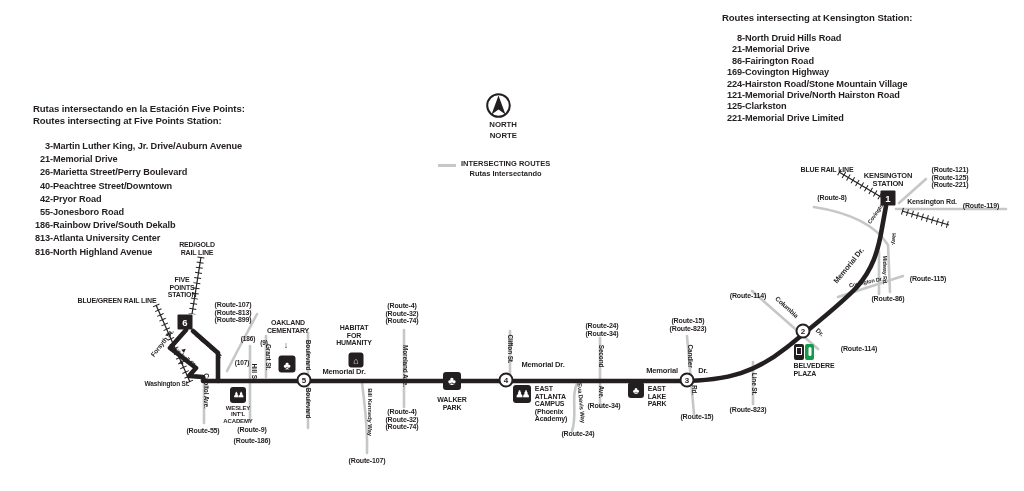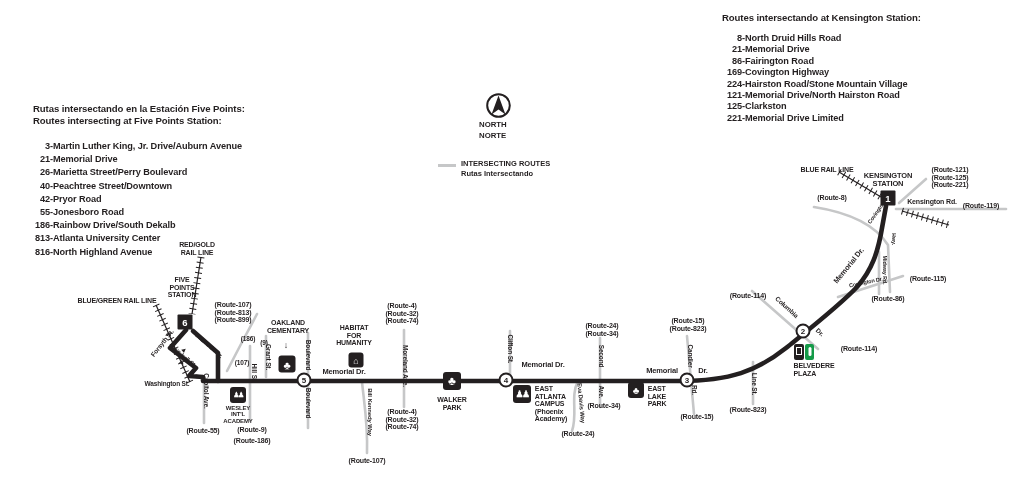--- a/index.html
+++ b/index.html
@@ -13,26 +13,26 @@
   
   .route-block{position:absolute;font-weight:bold;z-index:5;}
   .rb-title{font-size:9.6px;line-height:12px;letter-spacing:-0.1px;}
   .rb-rows{margin-top:13px;}
   #kn .rb-rows{margin-top:9px;}
   .rb-row{display:flex;font-size:9.2px;line-height:13.2px;letter-spacing:-0.1px;}
   #kn .rb-row{line-height:11.4px;}
   .rb-row .num{width:17px;text-align:right;flex:none;}
   #kn .rb-row .num{width:20px;}
   
-  #compass{position:absolute;left:479px;top:92px;width:38px;text-align:left;z-index:5;}
+  #compass{position:absolute;left:479px;top:92px;width:38px;text-align:right;z-index:5;}
   #compass .cline{font-weight:bold;font-size:7.8px;line-height:11px;}
   
   #legend{position:absolute;left:438px;top:159px;display:flex;z-index:5;}
   #legend .swatch{width:18px;height:3px;background:var(--gray);margin-top:5px;flex:none;}
-  #legend .ltext{margin-left:5px;font-weight:bold;font-size:7.5px;line-height:9.5px;}
+  #legend .ltext{margin-left:5px;font-weight:bold;font-size:7.5px;line-height:9.5px;text-align:center;}
   
   .tp{position:absolute;width:11px;height:11px;background:#fff;border:2px solid var(--ink);
       border-radius:50%;z-index:6;transform:translate(-50%,-50%);
       font-weight:bold;font-size:8px;line-height:11px;text-align:center;}
   .stbox{position:absolute;width:15px;height:15px;background:var(--ink);color:#fff;z-index:7;
       transform:translate(-50%,-50%);font-weight:bold;font-size:9.5px;line-height:15px;
       text-align:center;border-radius:1px;}
   .micon{position:absolute;background:var(--ink);color:#fff;z-index:6;border-radius:3px;
       transform:translate(-50%,-50%);display:flex;align-items:center;justify-content:center;}
   .micon .g{color:#fff;font-weight:bold;}
@@ -257,21 +257,21 @@
           <span>-Atlanta University Center</span>
         </div>
         <div class="rb-row">
           <span class="num">816</span>
           <span>-North Highland Avenue</span>
         </div>
       </div>
   </div>
 
   <div id="kn" class="route-block" style="left:722px;top:12px;width:290px;">
-    <div class="rb-title">Routes intersectando at Kensington Station:</div>
+    <div class="rb-title">Routes intersecting at Kensington Station:</div>
     <div id="kn-rows" class="rb-rows">
         <div class="rb-row">
           <span class="num">8</span>
           <span>-North Druid Hills Road</span>
         </div>
         <div class="rb-row">
           <span class="num">21</span>
           <span>-Memorial Drive</span>
         </div>
         <div class="rb-row">

